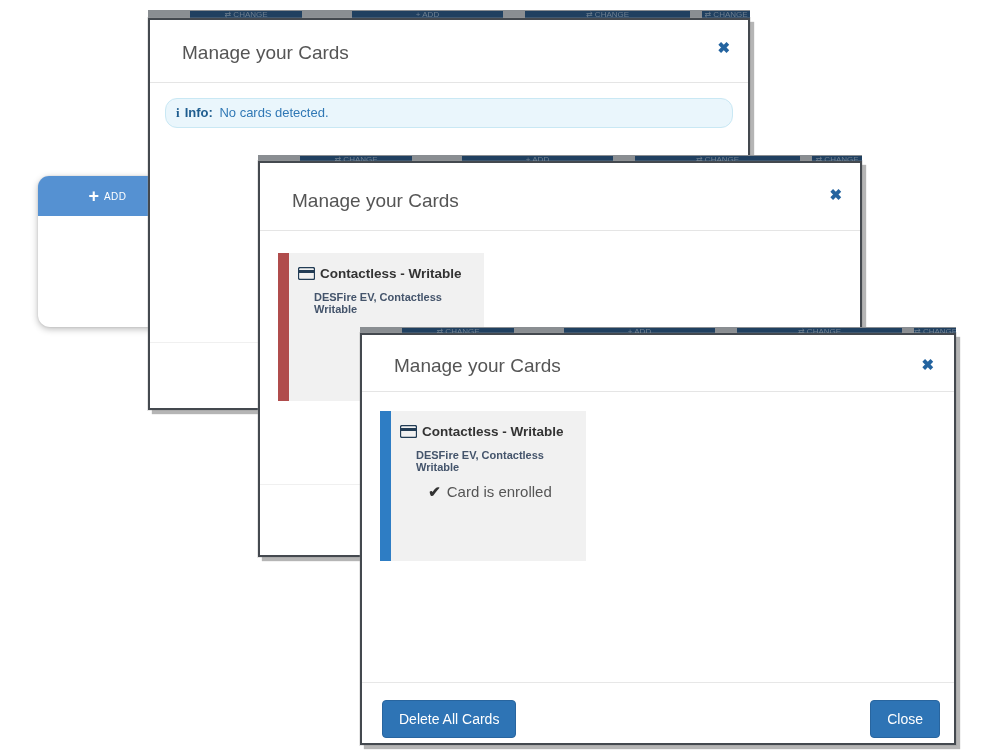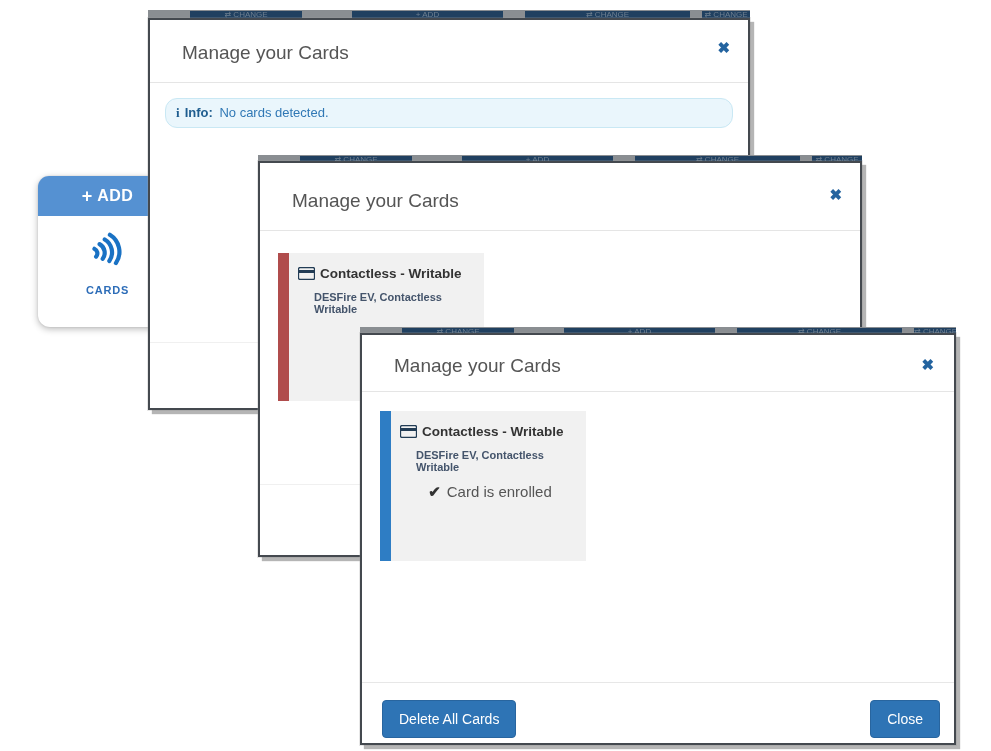--- a/index.html
+++ b/index.html
@@ -5,21 +5,21 @@
   html,body{margin:0;padding:0;background:#fff;}
   .canvas{position:relative;width:991px;height:751px;background:#fff;overflow:hidden;
           font-family:"Liberation Sans",sans-serif;-webkit-font-smoothing:antialiased;}
 
   
   .add-widget{position:absolute;left:38px;top:176px;width:139px;height:151px;background:#fff;
               border-radius:12px;box-shadow:0 2px 7px rgba(0,0,0,.28),0 0 2px rgba(0,0,0,.12);}
   .add-header{height:40px;background:#5591d2;border-radius:11px 11px 0 0;display:flex;
               align-items:center;justify-content:center;color:#fff;cursor:pointer;}
   .add-header .plus{font-size:18px;font-weight:bold;margin-right:5px;line-height:1;}
-  .add-header .add-label{font-size:16px;letter-spacing:.5px;font-weight:bold;}
+  .add-header .add-label{font-size:10px;letter-spacing:.5px;}
   .add-body{display:flex;flex-direction:column;align-items:center;}
   .contactless{margin-top:13px;}
   .cards-label{margin-top:13px;color:#2d6db8;font-weight:bold;font-size:11px;letter-spacing:.8px;}
 
   
   .shot{position:absolute;}
   .bgstrip{display:flex;background:#8a8e92;padding-top:1px;box-sizing:border-box;overflow:hidden;}
   .seg{background:#204060;overflow:hidden;white-space:nowrap;text-align:center;
        color:#6e7f90;font-size:8px;line-height:8px;font-weight:normal;}
   .seg:nth-of-type(1){margin-left:42px;width:112px;}
@@ -70,31 +70,20 @@
 </style>
 </head>
 <body>
 
 <div class="canvas">
 
   <div class="add-widget">
     <div class="add-header">
       <span class="plus">+</span>
       <span class="add-label">ADD</span>
-    </div>
-    <div class="add-body">
-      <svg class="contactless" width="46" height="42" viewBox="0 0 46 42">
-        <g transform="rotate(-12 23 21)" fill="none" stroke="#1a72c4" stroke-width="4.2" stroke-linecap="round">
-          <path d="M10 17 a5 5 0 0 1 0 8"></path>
-          <path d="M16 13.5 a10 10 0 0 1 0 15"></path>
-          <path d="M22 10 a15 15 0 0 1 0 22"></path>
-          <path d="M28 6.5 a20 20 0 0 1 0 29"></path>
-        </g>
-      </svg>
-      <div class="cards-label">CARDS</div>
     </div>
   </div>
 
   <div class="shot" style="left:148px;top:10px;width:602px;">
     <div class="bgstrip" style="height:8px;">
       <span class="seg">⇄ CHANGE</span>
       <span class="seg">+ ADD</span>
       <span class="seg">⇄ CHANGE</span>
       <span class="seg">⇄ CHANGE</span>
     </div>

